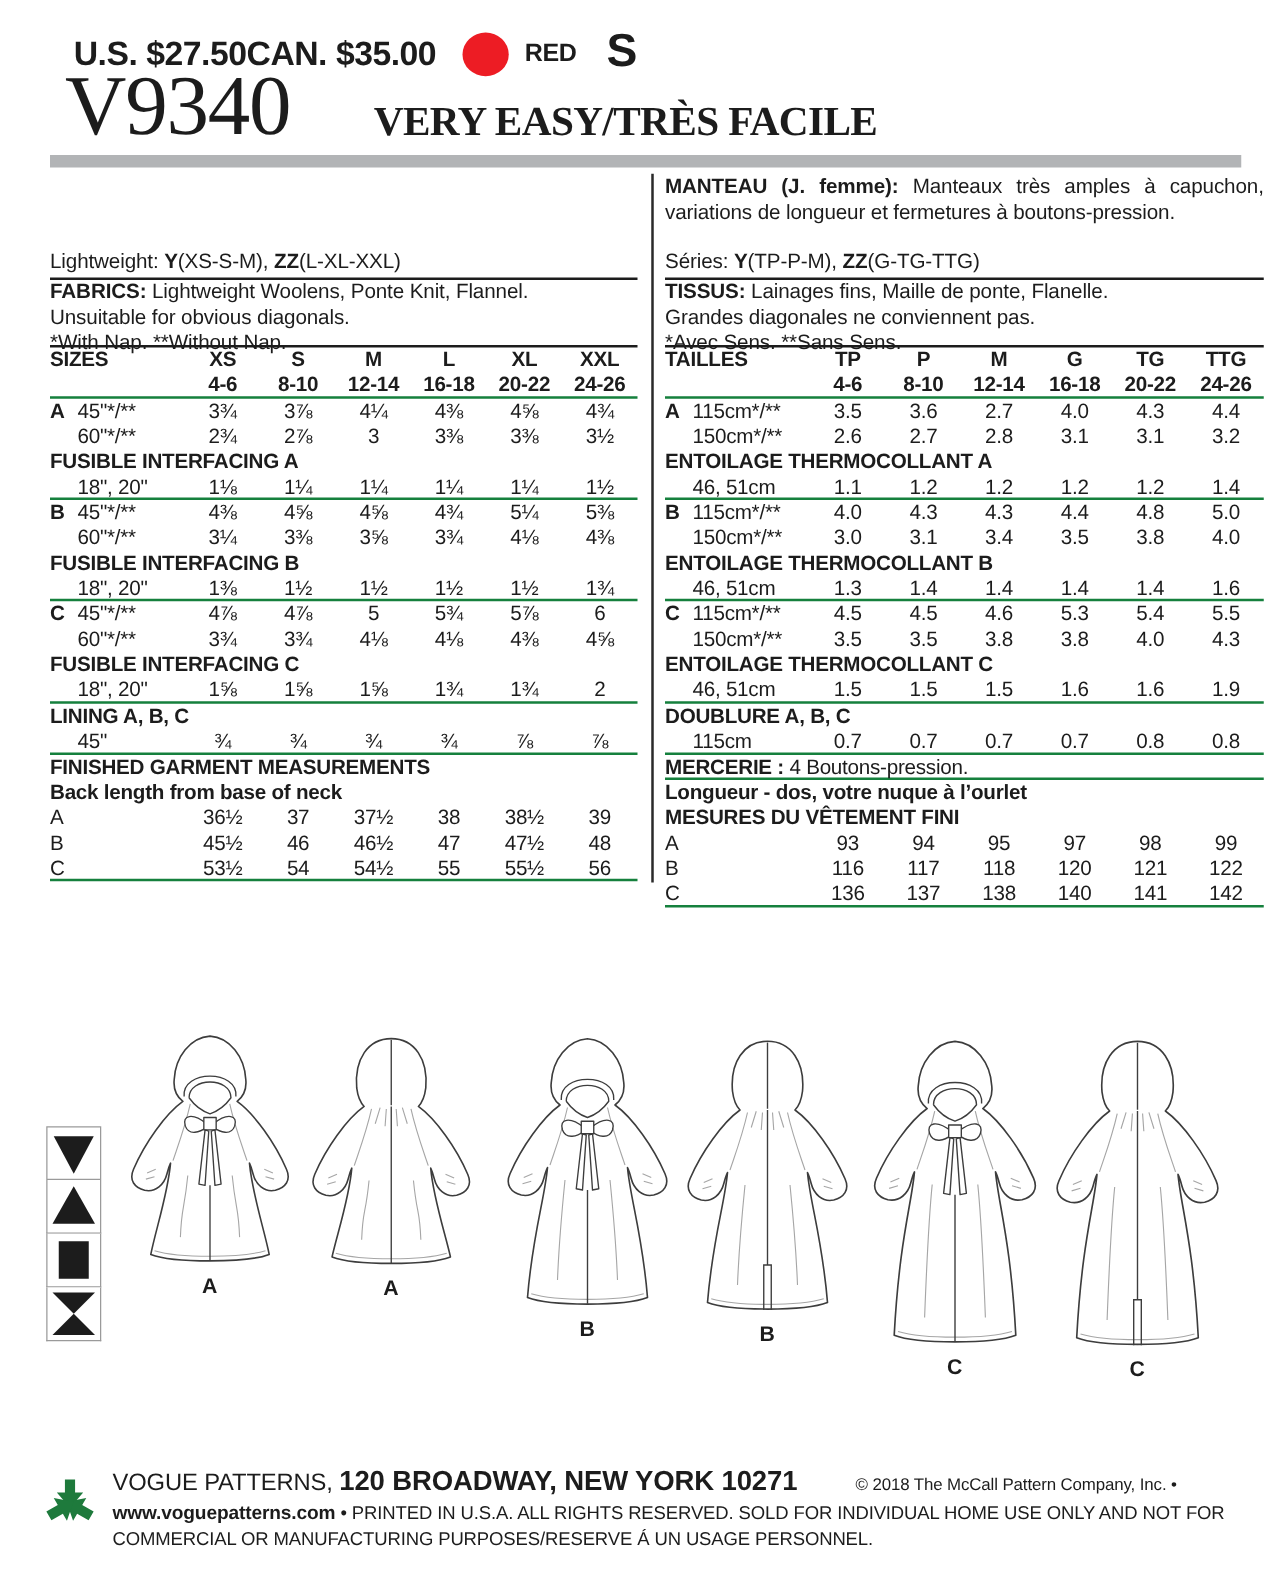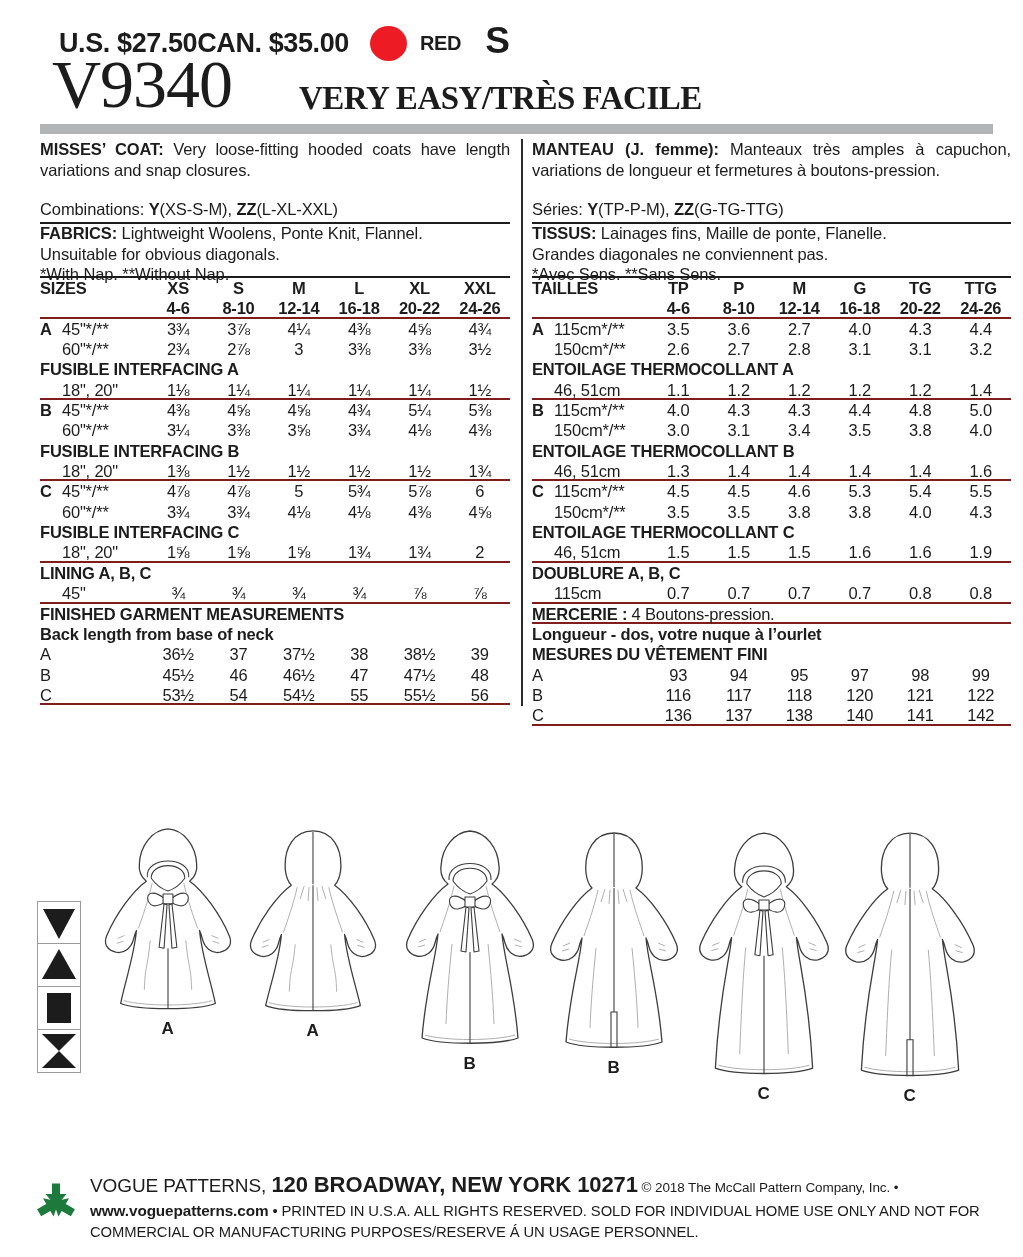--- a/index.html
+++ b/index.html
@@ -24,21 +24,21 @@
   .col-left{left:40px;width:470px;}
   .col-right{left:532px;width:479px;}
   .intro{position:relative;height:137px;font-size:16.5px;letter-spacing:-0.1px;}
   .desc{position:absolute;top:0;left:0;right:0;margin:0;text-align:justify;line-height:21px;}
   .comb{position:absolute;top:61px;left:0;right:0;margin:0;padding-bottom:3px;border-bottom:2px solid #1c1c1c;white-space:nowrap;}
   .fab{position:absolute;top:84px;left:0;right:0;margin:0;line-height:20.6px;}
   
   .table{border-top:2px solid #1c1c1c;font-size:16.5px;}
   .trow{display:grid;grid-template-columns:22px 86px repeat(6,1fr);height:20.35px;line-height:20.8px;box-sizing:border-box;letter-spacing:-0.2px;white-space:nowrap;}
   .col-right .trow{grid-template-columns:22px 94px repeat(6,1fr);}
-  .trow.rule{border-bottom:2px solid #7f1d1d;}
+  .trow.rule{border-bottom:2px solid #15803d;}
   .cl{font-weight:bold;}
   .cl.plain{font-weight:normal;}
   .clab{text-align:left;}
   .cv{text-align:center;}
   .bold{font-weight:bold;}
   .t-sec .secl{grid-column:1 / -1;font-weight:bold;}
   .t-text .secl{grid-column:1 / -1;font-weight:normal;}
   
   .figures{position:absolute;left:0;top:0;width:1023px;height:1160px;pointer-events:none;}
   .fig{position:absolute;text-align:center;}
@@ -48,21 +48,21 @@
   .symbols{position:absolute;left:37px;top:901px;}
   .symcell{width:44px;height:43px;border:1.5px solid #9a9a9a;box-sizing:border-box;background:#fff;display:flex;align-items:center;justify-content:center;}
   .symcell + .symcell{border-top:none;}
   
   .footer{position:absolute;left:30px;top:1172px;width:970px;}
   .recycle{position:absolute;left:0;top:5px;}
   .ftext{margin-left:60px;letter-spacing:-0.1px;}
   .fl1{line-height:25px;white-space:nowrap;}
   .f-name{font-size:19px;text-align:right;}
   .f-addr{font-size:22px;font-weight:bold;}
-  .f-copy{font-size:13.5px;}
+  .f-copy{font-size:13.5px;margin-left:43px;}
   .fl2,.fl3{font-size:14.8px;line-height:21px;white-space:nowrap;}
   .fl2 b{font-size:15.3px;}
 </style>
 </head>
 <body>
 
 <div>
 
   <div class="price-row">
     <span class="price">U.S. $27.50</span>
@@ -71,22 +71,21 @@
     <span class="colorname">RED</span>
     <span class="sizeletter">S</span>
   </div>
   <div class="pattern-number">V9340</div>
   <div class="tagline">VERY EASY/TRÈS FACILE</div>
   <div class="gray-bar" style="background: rgb(178, 180, 182);"></div>
   <div class="vdivider"></div>
 
   <section class="col col-left">
     <div class="intro">
-      <p class="desc"><b>MISSES’ COAT:</b><span> Very loose-fitting hooded coats have length variations and snap closures.</span></p>
-      <p class="comb"><span>Combinations: </span><b>Y</b><span>(XS-S-M), </span><b>ZZ</b><span>(L-XL-XXL)</span></p>
+      <p class="comb"><span>Lightweight: </span><b>Y</b><span>(XS-S-M), </span><b>ZZ</b><span>(L-XL-XXL)</span></p>
       <p class="fab"><b>FABRICS:</b><span> Lightweight Woolens, Ponte Knit, Flannel.</span><br><span>Unsuitable for obvious diagonals.</span><br><span>*With Nap. **Without Nap.</span></p>
     </div>
     <div class="table">
         <div class="trow t-head">
           <div class="clab bold" style="grid-column: 1 / span 2;">SIZES</div>
           <div class="cv bold">XS</div>
           <div class="cv bold">S</div>
           <div class="cv bold">M</div>
           <div class="cv bold">L</div>
           <div class="cv bold">XL</div>

